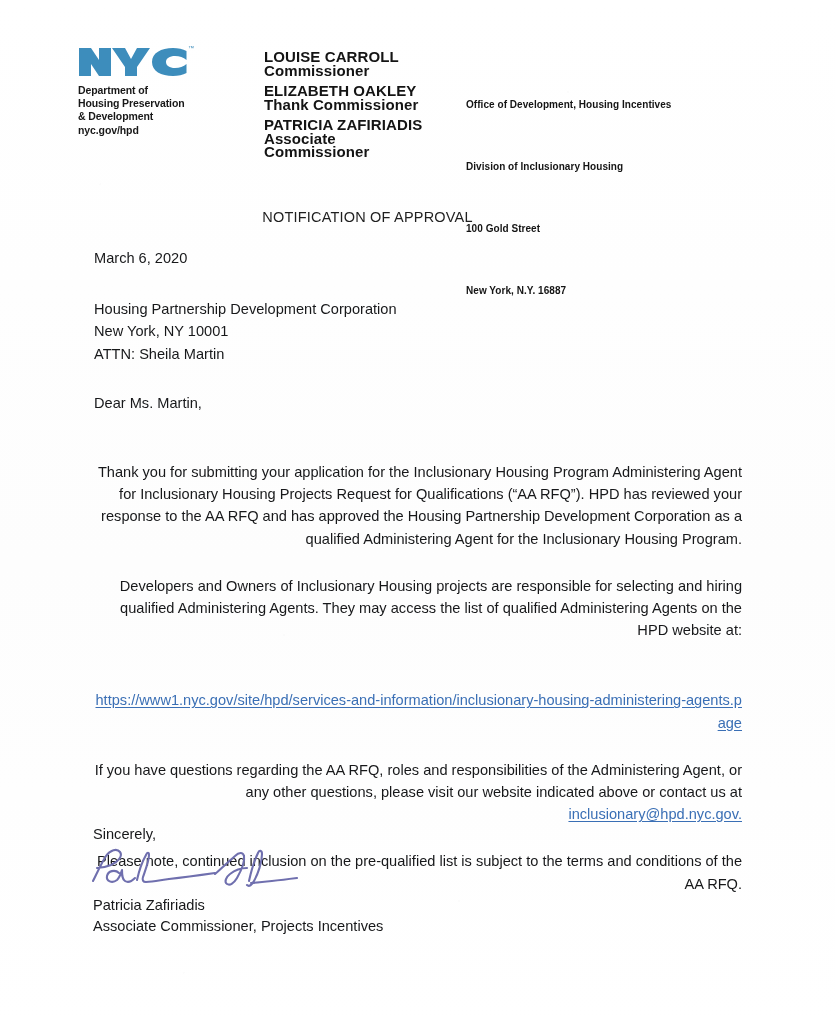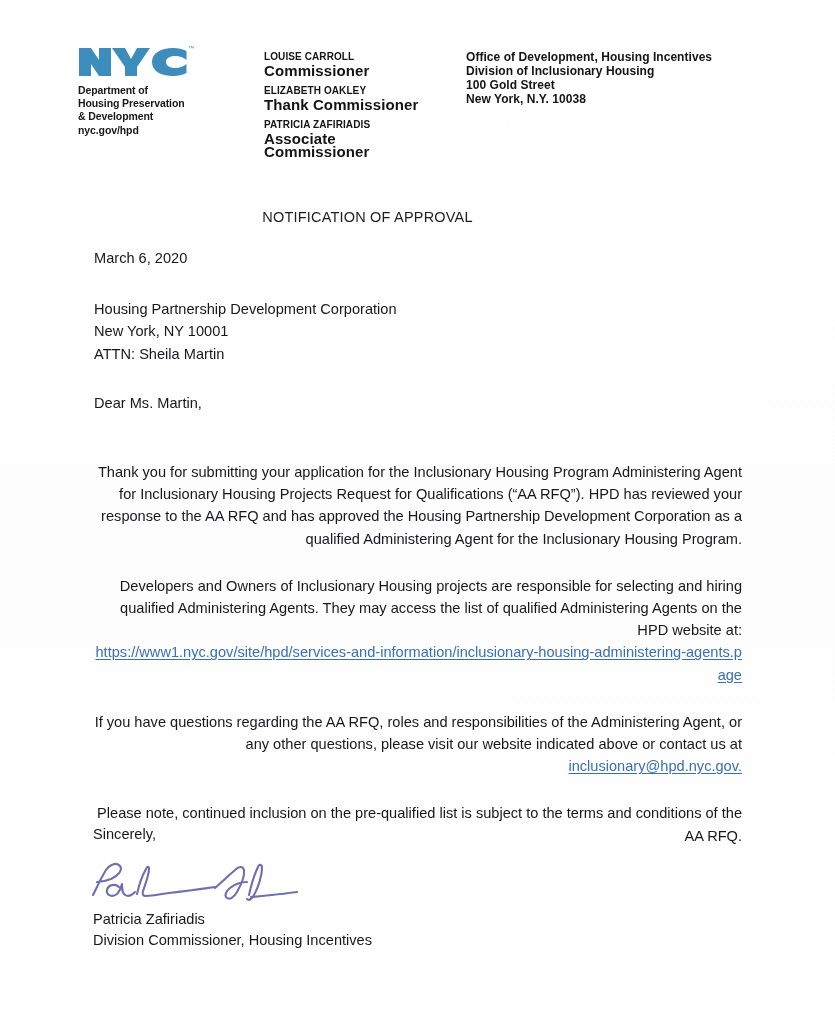--- a/index.html
+++ b/index.html
@@ -84,46 +84,47 @@
     position: absolute;
     left: 264px;
     top: 4px;
     width: 180px;
   }
   .official {
     margin-bottom: 7px;
   }
   .official:last-child { margin-bottom: 0; }
   .official-name {
-    font-size: 10px;
+    font-size: 15px;
     font-weight: bold;
     line-height: 13.5px;
     letter-spacing: 0.1px;
     color: #141414;
   }
   .official-title {
     font-size: 15px;
     font-weight: bold;
     line-height: 13.5px;
     letter-spacing: 0.1px;
     color: #141414;
   }
 
   .lh-address-col {
     position: absolute;
     left: 466px;
     top: 4px;
     width: 280px;
   }
   .addr-line {
-    font-size: 12px;
+    font-size: 10px;
     font-weight: bold;
     line-height: 14px;
     letter-spacing: 0.05px;
     color: #141414;
+    margin-top: 48px;
   }
 
   
   .doc-title {
     position: absolute;
     top: 209px;
     left: 0;
     right: 0;
     text-align: center;
     padding-right: 100px;
@@ -167,38 +168,39 @@
     line-height: 22.2px;
     text-align: right;
   }
   p.para:last-child { margin-bottom: 0; }
 
   a.doclink {
     color: #3a6fb5;
     text-decoration: underline;
     text-underline-offset: 2px;
     word-break: break-all;
+    margin-top: 48px;
   }
 
   .link-block {
     display: block;
     margin-top: 0;
   }
 
   
   .signature-block {
     position: absolute;
     left: 93px;
     top: 823px;
     width: 430px;
     font-size: 14.6px;
     line-height: 22.2px;
     color: #17181a;
   }
-  .sincerely { margin-bottom: 16px; }
+  .sincerely { margin-bottom: 2px; }
   .sig-graphic {
     width: 230px;
     height: 46px;
     margin: 0 0 2px -4px;
   }
   .sig-graphic svg { display: block; overflow: visible; }
   .signer-name { line-height: 21px; }
   .signer-title { line-height: 21px; }
 </style>
 </head>
@@ -243,21 +245,21 @@
       <div class="official">
         <div class="official-name">PATRICIA ZAFIRIADIS</div>
         <div class="official-title">Associate Commissioner</div>
       </div>
     </div>
 
     <div class="lh-address-col">
       <div class="addr-line">Office of Development, Housing Incentives</div>
       <div class="addr-line">Division of Inclusionary Housing</div>
       <div class="addr-line">100 Gold Street</div>
-      <div class="addr-line">New York, N.Y. 10038</div>
+      <div class="addr-line">New York, N.Y. 16887</div>
     </div>
   </div>
 
   <div class="doc-title">NOTIFICATION OF APPROVAL</div>
 
   <div class="body-block">
 
     <div class="date-line">March 6, 2020</div>
 
     <div class="recipient">
@@ -295,16 +297,16 @@
           <path d="M126 27 C132 22 139 15 146 9 C150 5 154 5 155 9 C156 15 152 24 148 31 C145 36 141 39 138 37 C135 35 137 30 141 27 C146 23 152 21 158 21"></path>
 
           <path d="M160 34 C162 25 165 14 169 6 C170 3 173 3 173 7 C173 15 169 27 165 34 C163 38 160 40 158 38"></path>
 
           <path d="M162 36 C176 35 192 33 208 31"></path>
         </g>
       </svg>
     </div>
 
     <div class="signer-name">Patricia Zafiriadis</div>
-    <div class="signer-title">Division Commissioner, Housing Incentives</div>
+    <div class="signer-title">Associate Commissioner, Projects Incentives</div>
   </div>
 
 </div>
 
 </body></html>

